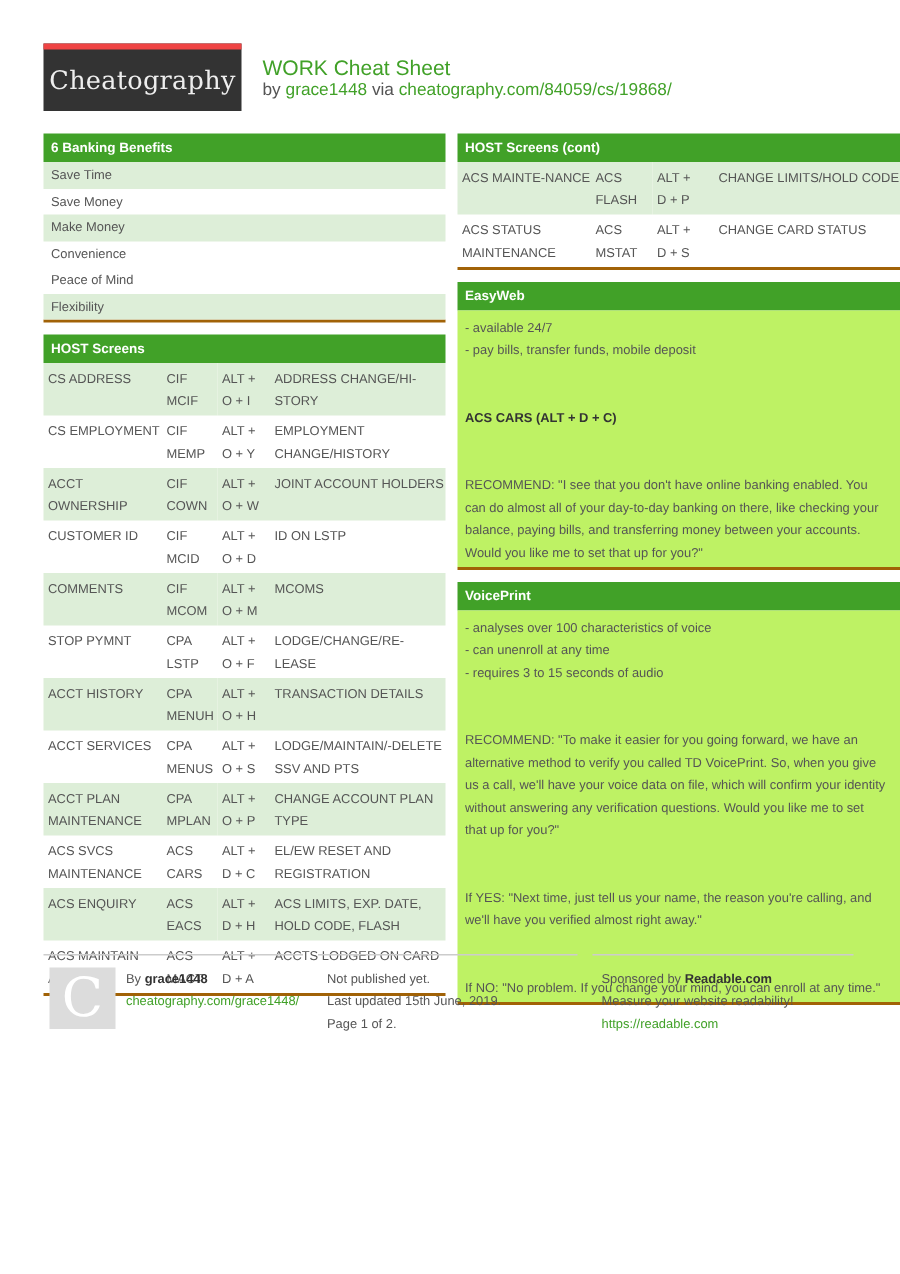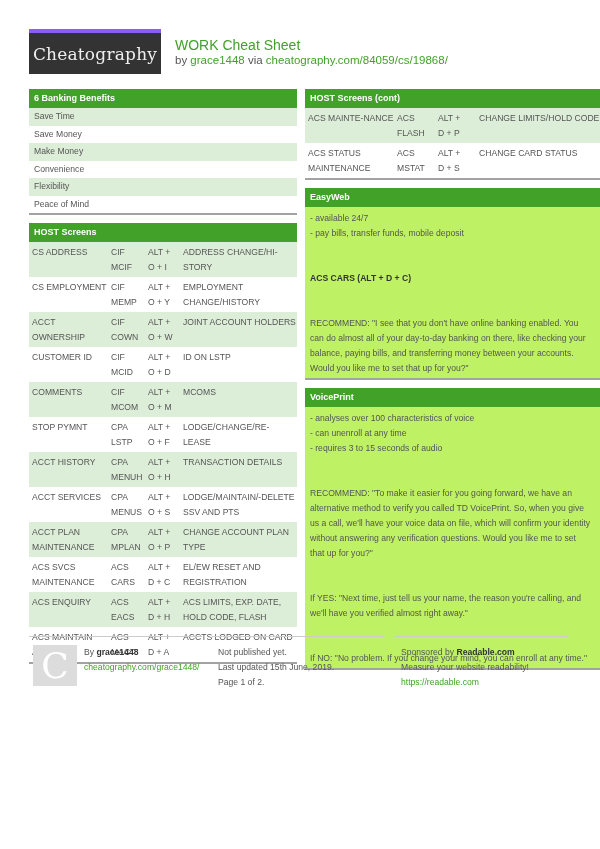--- a/index.html
+++ b/index.html
@@ -1,25 +1,25 @@
 <!DOCTYPE html>
 <html><head>
 <meta charset="utf-8">
 <style>
   html, body { margin:0; padding:0; background:#ffffff; }
   body { width:600px; height:849px; position:relative; font-family:"Liberation Sans", sans-serif; color:#555; overflow:hidden; }
-  .logo { position:absolute; left:29px; top:29px; width:132px; height:45px; background:#333333; border-top:4px solid #8b5cf6; box-sizing:border-box; display:flex; align-items:center; justify-content:center; }
+  .logo { position:absolute; left:29px; top:29px; width:132px; height:45px; background:#333333; border-top:4px solid #ef4444; box-sizing:border-box; display:flex; align-items:center; justify-content:center; }
   .logo span { color:#eeeeee; font-family:"DejaVu Serif", serif; font-size:17px; letter-spacing:0.2px; }
   .title { position:absolute; left:175px; top:37px; font-size:14px; color:#41a128; }
   .subtitle { position:absolute; left:175px; top:54px; font-size:11.5px; color:#555; }
   .subtitle a { color:#41a128; text-decoration:none; }
   .col { position:absolute; }
   .col.left { left:29px; width:268px; }
   .col.right { left:305px; width:305px; }
-  .section { margin-bottom:8px; border-bottom:2px solid #a3a3a3; }
+  .section { margin-bottom:8px; border-bottom:2px solid #a16207; }
   .sec-head { background:#41a128; color:#ffffff; font-weight:bold; font-size:9px; height:19px; line-height:19px; padding-left:5px; }
   .row { font-size:8.6px; color:#555; padding:0 5px; line-height:15px; }
   .row.shade { background:#ddeed8; }
   .row.simple { height:17.5px; line-height:17.5px; }
   table.grid { width:100%; border-collapse:collapse; }
   table.grid td { font-size:8.6px; color:#555; vertical-align:top; padding:3px 0 2px 3px; line-height:15px; }
   table.grid tr.shade td { background:#ddeed8; }
   .box { background:#bef264; padding:4px 19px 2px 5px; font-size:8.6px; line-height:15px; color:#555; }
   .box .blank { height:15px; }
   .box b { color:#333; }
@@ -44,22 +44,22 @@
 </div>
 
 <div class="col left" style="top:89px;">
 
   <div class="section">
     <div class="sec-head">6 Banking Benefits</div>
     <div class="row simple shade">Save Time</div>
     <div class="row simple">Save Money</div>
     <div class="row simple shade">Make Money</div>
     <div class="row simple">Convenience</div>
+    <div class="row simple">Peace of Mind</div>
     <div class="row simple shade">Flexibility</div>
-    <div class="row simple">Peace of Mind</div>
   </div>
 
   <div class="section">
     <div class="sec-head">HOST Screens</div>
     <table class="grid">
       <colgroup>
           <col style="width:79px">
           <col style="width:37px">
           <col style="width:35px">
           <col>

